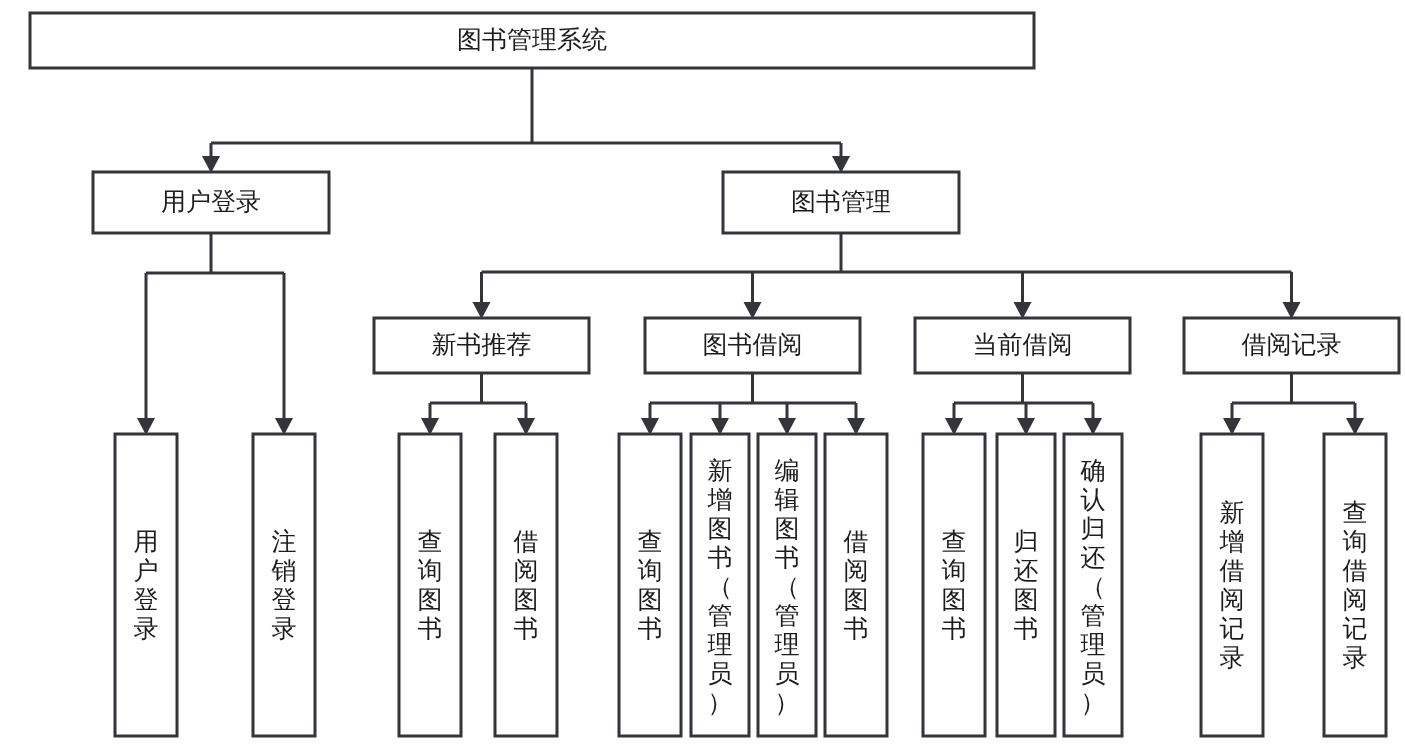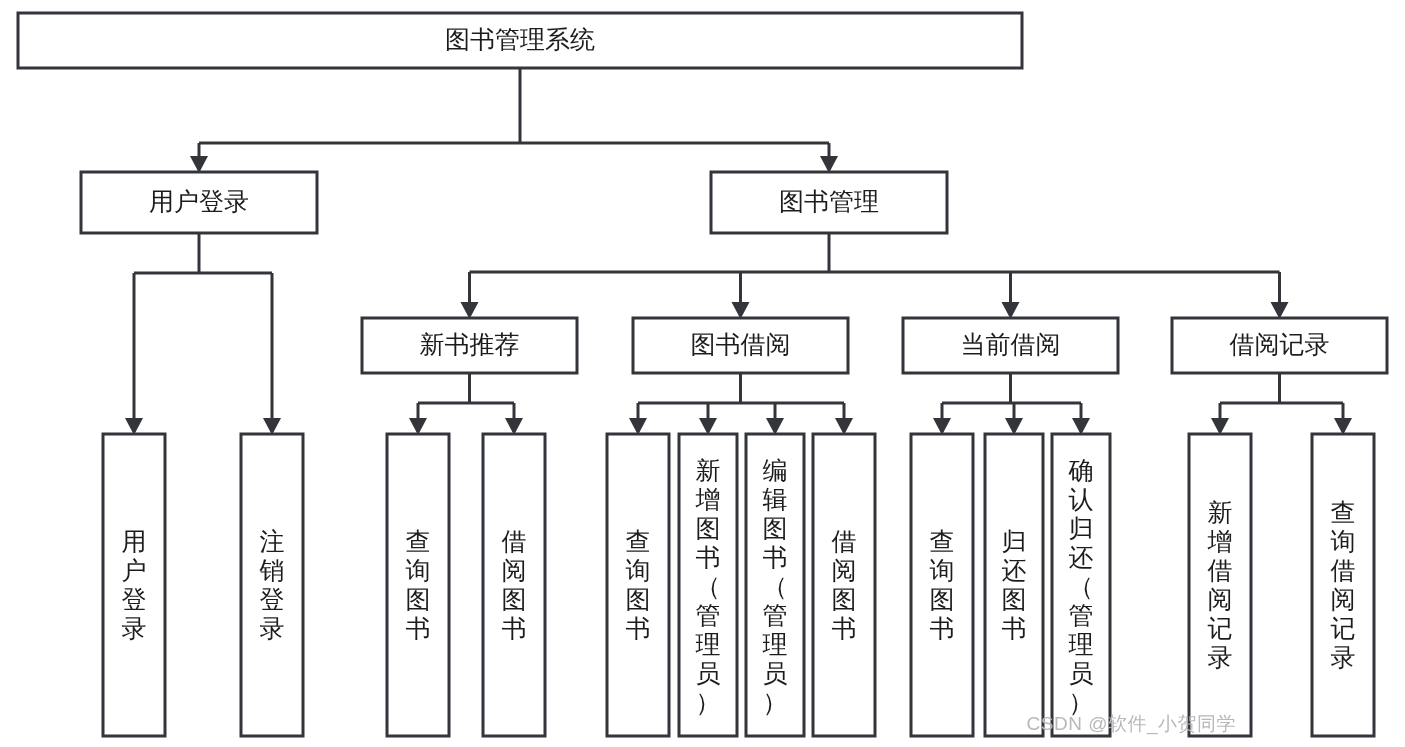--- a/index.html
+++ b/index.html
@@ -9,21 +9,21 @@
   }
   body {
     width: 1405px;
     height: 747px;
     font-family: "Liberation Sans", "DejaVu Sans", sans-serif;
     overflow: hidden;
     position: relative;
   }
   #diagram-root {
     position: absolute;
-    left: 0; top: 0;
+    left: 12px; top: 0;
     width: 1250px;
     height: 747px;
   }
   svg.flow {
     display: block;
     width: 1405px;
     height: 747px;
   }
   .node-rect {
     fill: #ffffff;
@@ -200,14 +200,13 @@
         <g>
           <rect class="node-rect" x="1189" y="434" width="62" height="302"></rect>
           <text class="node-label-vert" x="1220" y="0"><tspan x="1220" y="520.62">新</tspan><tspan x="1220" y="549.62">增</tspan><tspan x="1220" y="578.62">借</tspan><tspan x="1220" y="607.62">阅</tspan><tspan x="1220" y="636.62">记</tspan><tspan x="1220" y="665.62">录</tspan></text>
         </g>
         <g>
           <rect class="node-rect" x="1312" y="434" width="62" height="302"></rect>
           <text class="node-label-vert" x="1343" y="0"><tspan x="1343" y="520.62">查</tspan><tspan x="1343" y="549.62">询</tspan><tspan x="1343" y="578.62">借</tspan><tspan x="1343" y="607.62">阅</tspan><tspan x="1343" y="636.62">记</tspan><tspan x="1343" y="665.62">录</tspan></text>
         </g>
       </g>
   </svg>
-  <div class="watermark">CSDN @软件_小贺同学</div>
 </div>
 
 </body></html>

